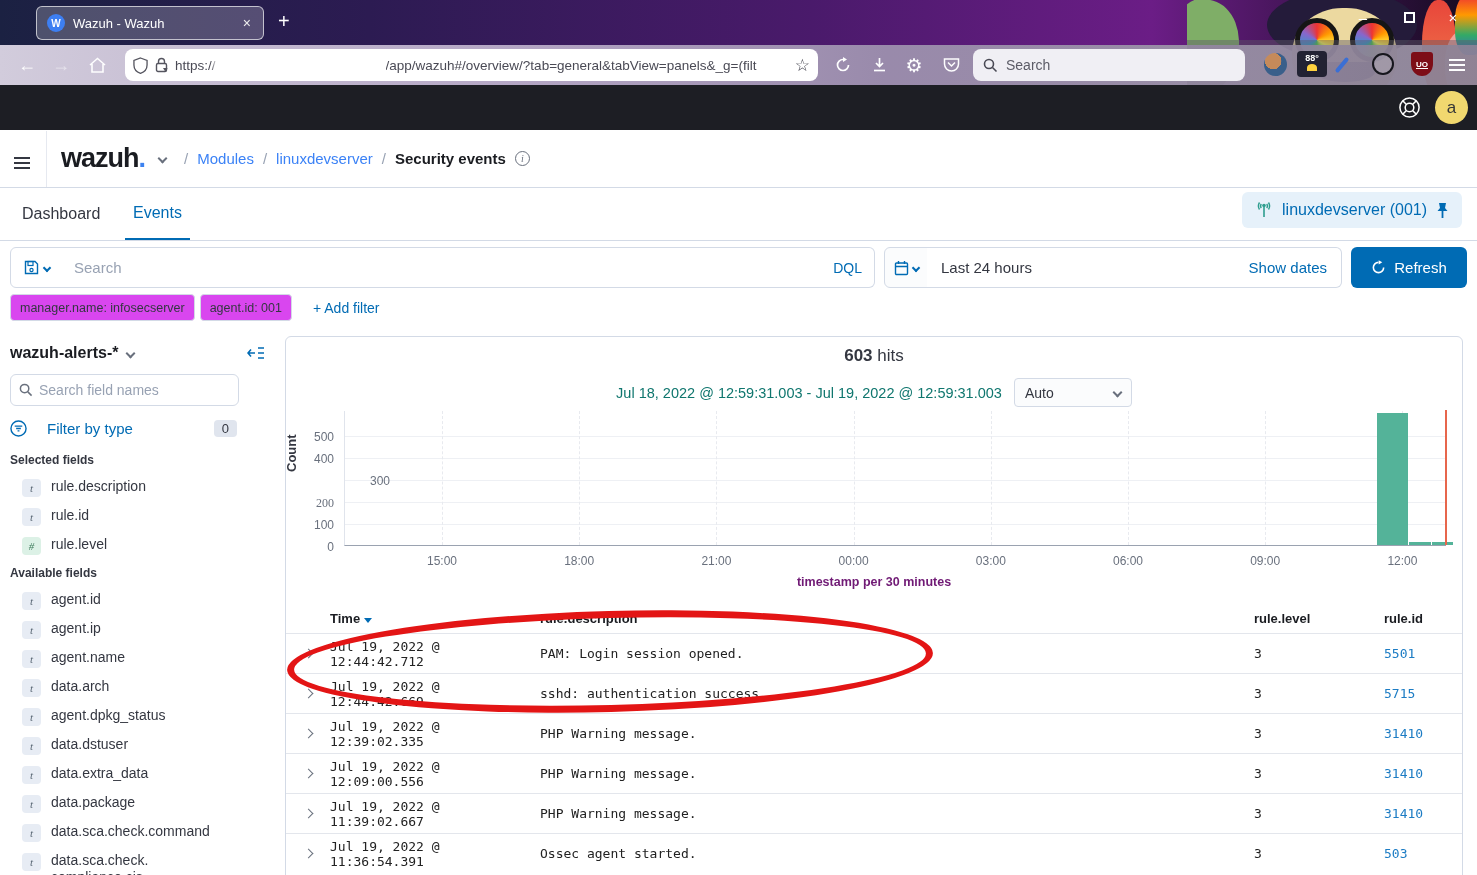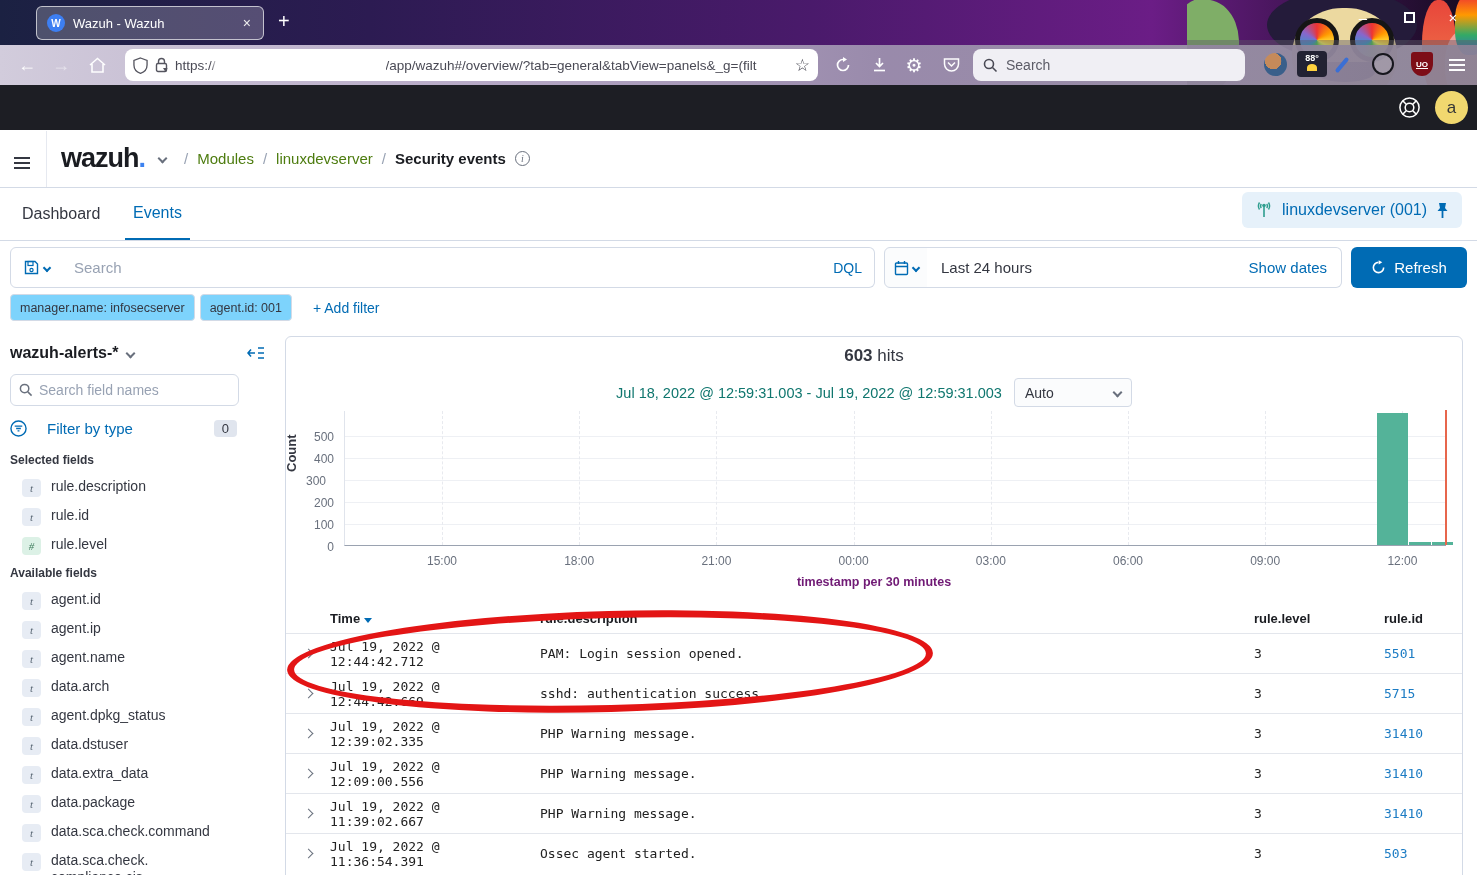--- a/index.html
+++ b/index.html
@@ -70,21 +70,21 @@
     background:#f1d86f; color:#373737; font-size:17px; display:flex; align-items:center; justify-content:center; }
 
   #wz-header { position:absolute; top:130px; left:0; width:100%; height:58px; background:#fff;
     border-bottom:1px solid #d3dae6; display:flex; align-items:center; }
   #wz-menu { color:#343741; margin:0 16px 0 14px; }
   #wz-divider { width:1px; height:56px; background:#e6e9f0; margin-right:14px; }
   #wz-logo { font-size:27px; font-weight:bold; letter-spacing:-1px; color:#1a1c21; }
   #wz-logo b { color:#3d82f0; }
   .chev { display:inline-block; width:7px; height:7px; border-right:2px solid #69707d; border-bottom:2px solid #69707d; transform:rotate(45deg); }
   #breadcrumb { display:flex; align-items:center; font-size:15px; color:#98a2b3; margin-left:18px; gap:9px; }
-  #breadcrumb .bc-link { color:#4d7c0f; }
+  #breadcrumb .bc-link { color:#3b82f6; }
   #breadcrumb .bc-current { color:#1a1c21; font-weight:bold; }
   .info-circle { width:15px; height:15px; border:1px solid #69707d; border-radius:50%; color:#69707d;
     font-size:10px; font-style:italic; font-family:"Liberation Serif",serif; display:inline-flex; align-items:center; justify-content:center; }
 
   #tabs-row { position:absolute; top:188px; left:0; width:100%; height:53px; background:#fff; border-bottom:1px solid #d3dae6; }
   .app-tab { position:absolute; top:0; height:52px; display:flex; align-items:center; font-size:16px; padding:0 8px; }
   #tab-dashboard { left:14px; color:#343741; }
   #tab-events { left:125px; color:#006bb4; border-bottom:2px solid #006bb4; }
   #agent-pill { position:absolute; right:15px; top:4px; height:36px; background:#e6f1fa; border-radius:6px;
     display:flex; align-items:center; padding:0 12px; gap:8px; color:#006bb4; font-size:16px; }
@@ -101,21 +101,21 @@
   #datepicker-btn { position:absolute; left:884px; top:0; width:44px; height:41px; border:1px solid #d3dae6;
     border-radius:6px 0 0 6px; background:#fbfcfd; display:flex; align-items:center; justify-content:center; gap:4px; }
   #time-range { position:absolute; left:927px; top:0; width:415px; height:41px; border:1px solid #d3dae6;
     border-left:none; border-radius:0 6px 6px 0; background:#fff; display:flex; align-items:center; padding:0 14px; font-size:15px; color:#343741; }
   #time-range-label { flex:1; }
   #show-dates { color:#006bb4; }
   #refresh-btn { position:absolute; left:1351px; top:0; width:116px; height:41px; background:#006bb4;
     border-radius:6px; color:#fff; font-size:15px; display:flex; align-items:center; justify-content:center; gap:8px; }
 
   #filters-row { position:absolute; top:294px; left:10px; display:flex; align-items:center; gap:5px; }
-  .filter-pill { height:27px; border:1px solid #d3dae6; border-radius:4px; background:#7dd3fc; color:#343741;
+  .filter-pill { height:27px; border:1px solid #d3dae6; border-radius:4px; background:#d946ef; color:#343741;
     font-size:12.5px; display:flex; align-items:center; padding:0 9px; }
   #add-filter { color:#006bb4; font-size:14px; margin-left:16px; }
 
   
   #sidebar { position:absolute; top:336px; left:0; width:279px; height:539px; background:#fff; overflow:hidden; }
   #index-row { display:flex; align-items:center; padding:8px 10px 10px; }
   #index-pattern { font-size:16px; font-weight:bold; color:#1a1c21; margin-right:9px; }
   #collapse-ic { margin-left:auto; margin-right:4px; }
   #field-search { margin:2px 10px 8px; height:32px; width:229px; border:1px solid #d3dae6; border-radius:6px;
     display:flex; align-items:center; padding:0 8px; gap:6px; }
@@ -458,23 +458,23 @@
         <span class="chev"></span>
       </div>
     </div>
 
     <div id="ylabel">Count</div>
     <div id="plot">
         <div class="ytick" style="top: 135px; right: 1112px; left: auto;">0</div>
         <div class="ygrid" style="top: 112.941px;"></div>
         <div class="ytick" style="top: 112.941px; right: 1112px; left: auto;">100</div>
         <div class="ygrid" style="top: 90.8824px;"></div>
-        <div class="ytick" style="top: 90.8824px; right: 1112px; left: auto;">200</div>
+        <div class="ytick" style="top: 90.8824px; right: 1112px; left: auto; font-family: Liberation Serif, serif;">200</div>
         <div class="ygrid" style="top: 68.8235px;"></div>
-        <div class="ytick" style="top: 68.8235px; right: 1120px; left: auto;">300</div>
+        <div class="ytick" style="top: 68.8235px; right: 1056px; left: auto;">300</div>
         <div class="ygrid" style="top: 46.7647px;"></div>
         <div class="ytick" style="top: 46.7647px; right: 1112px; left: auto;">400</div>
         <div class="ygrid" style="top: 24.7059px;"></div>
         <div class="ytick" style="top: 24.7059px; right: 1112px; left: auto;">500</div>
         <div class="xgrid" style="left: 97px;"></div>
         <div class="xtick" style="left: 97px; top: 143px;">15:00</div>
         <div class="xgrid" style="left: 234.2px;"></div>
         <div class="xtick" style="left: 234.2px; top: 143px;">18:00</div>
         <div class="xgrid" style="left: 371.4px;"></div>
         <div class="xtick" style="left: 371.4px; top: 143px;">21:00</div>

